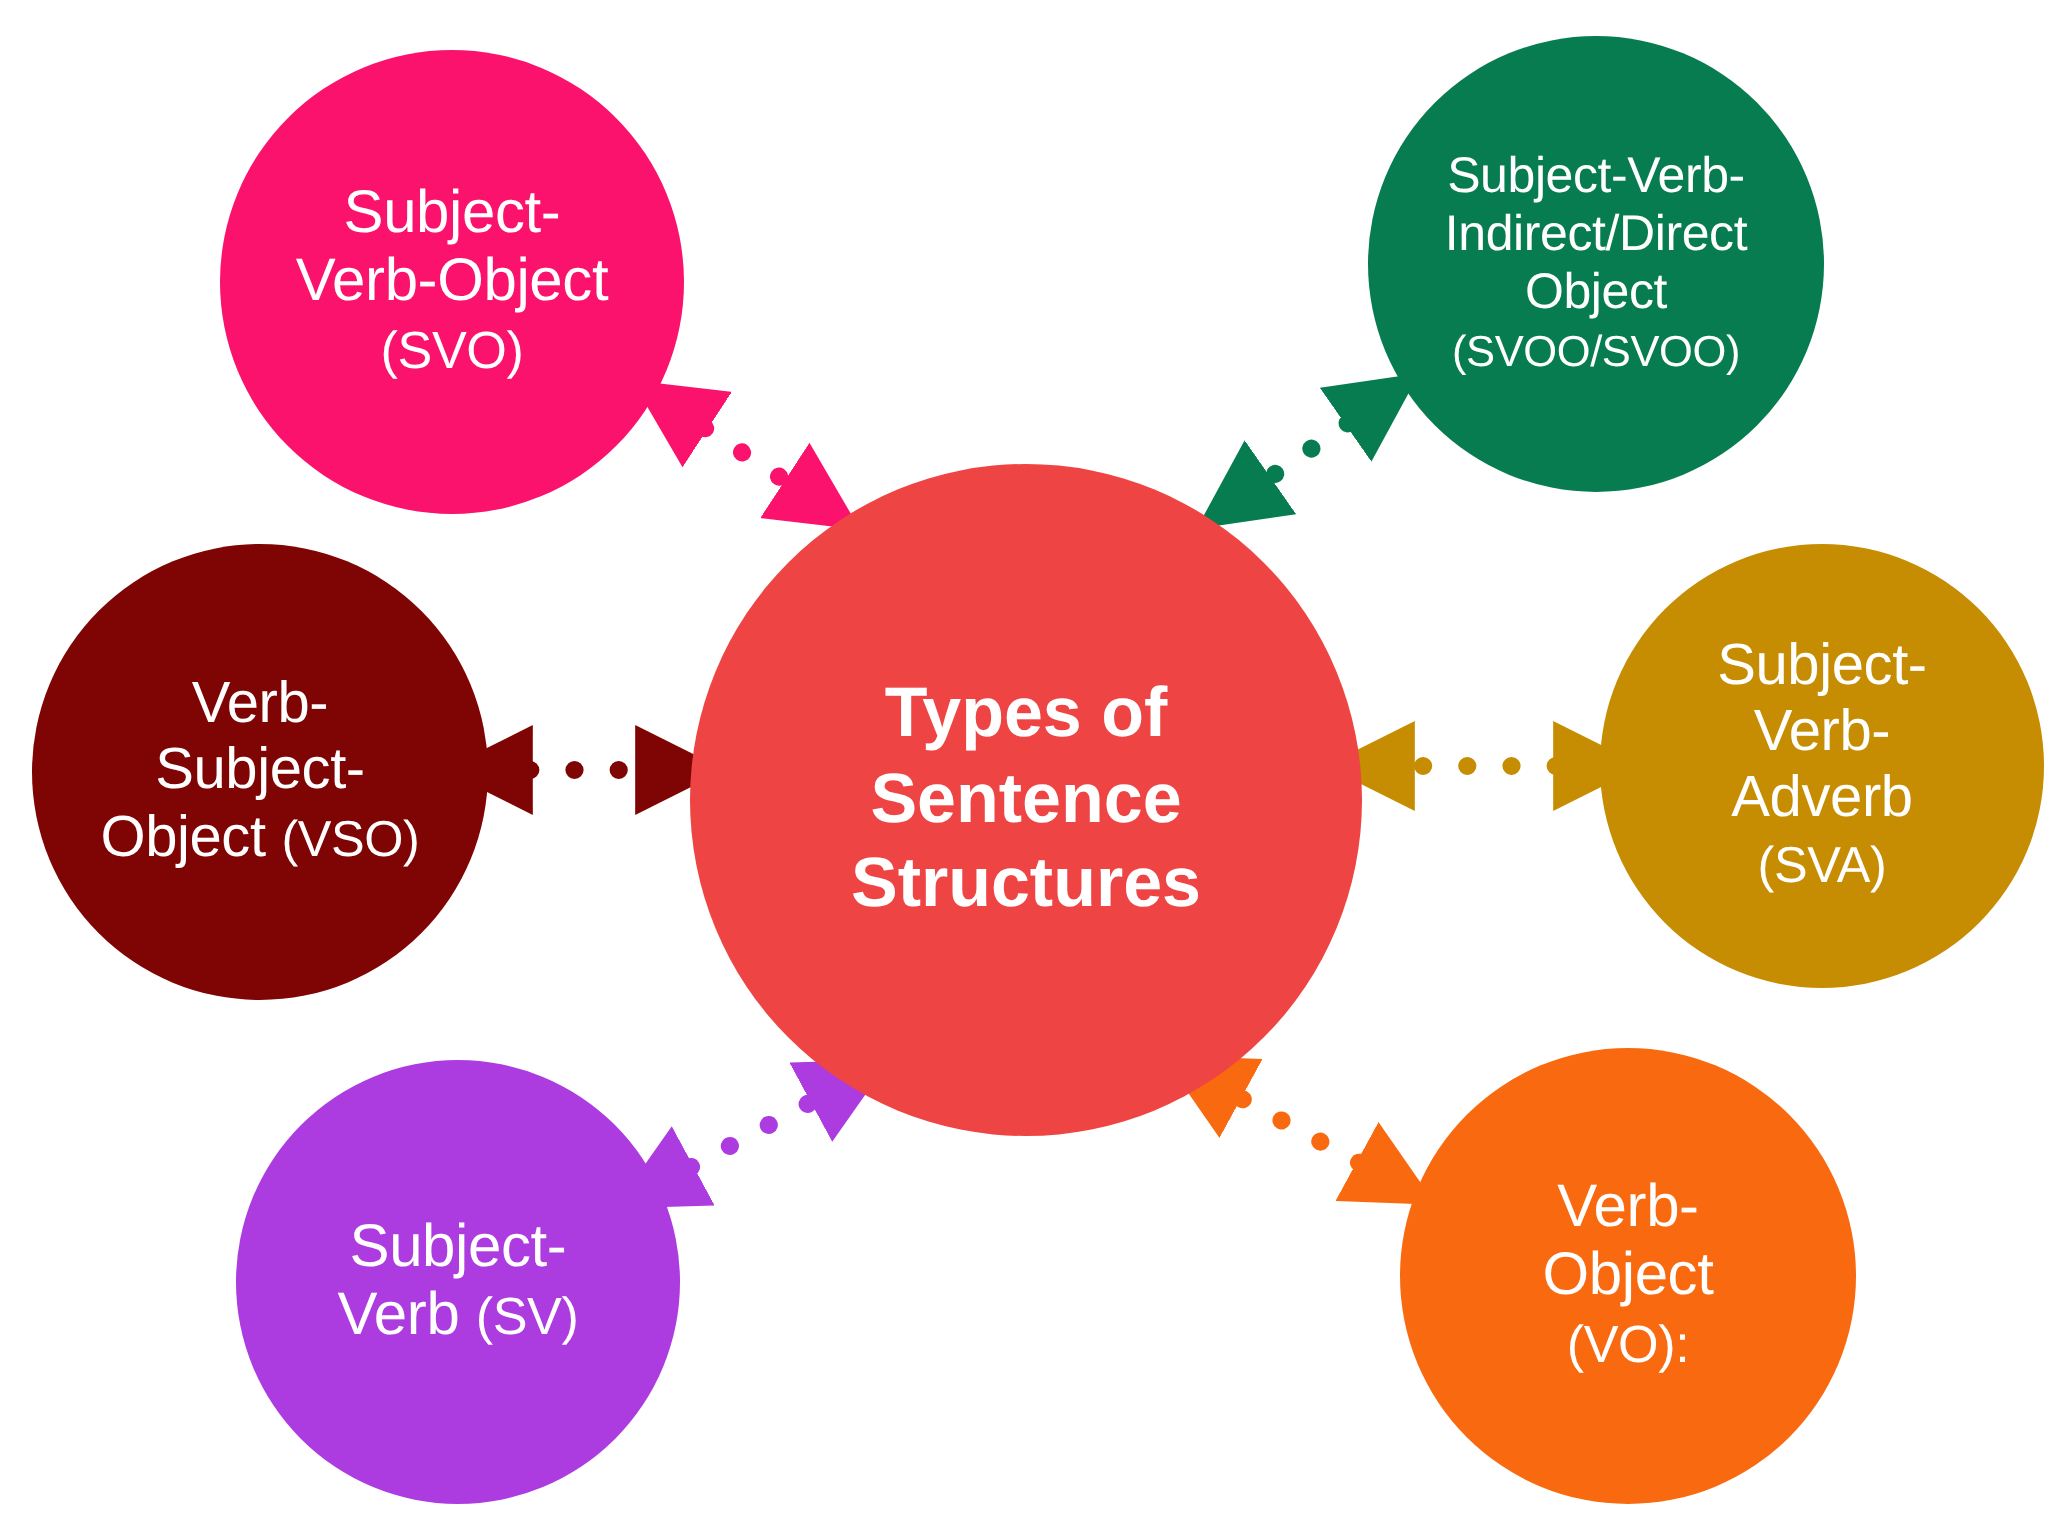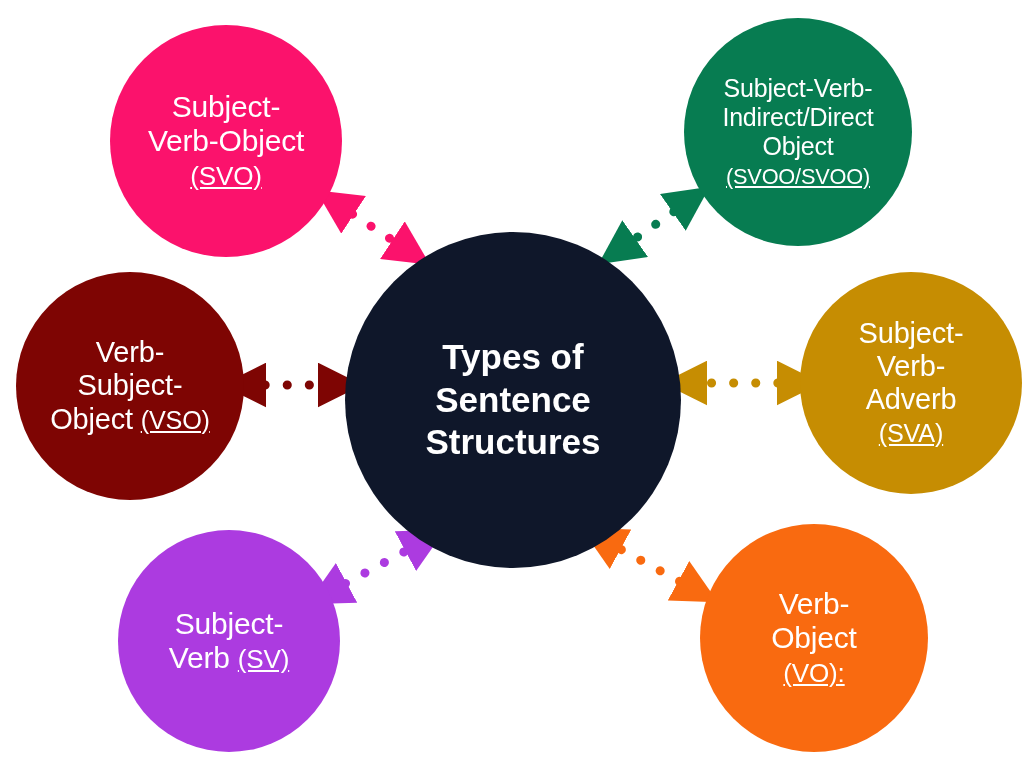--- a/index.html
+++ b/index.html
@@ -44,21 +44,21 @@
     white-space: pre-line;
     line-height: 1.14;
     letter-spacing: -0.2px;
   }
   
   #node-center {
     left: 345px;
     top: 232px;
     width: 336px;
     height: 336px;
-    background: #0f172a;
+    background: #ef4444;
   }
   #node-center .node-label {
     font-size: 35px;
     font-weight: bold;
     line-height: 1.22;
     letter-spacing: 0px;
   }
   
   #node-svo {
     left: 110px;
@@ -108,21 +108,21 @@
   #node-vo {
     left: 700px;
     top: 524px;
     width: 228px;
     height: 228px;
     background: #f96a10;
   }
   #node-vo .node-label { font-size: 30px; }
 
   
-  .acr { font-size: 0.87em; text-decoration: underline; }
+  .acr { font-size: 0.87em; }
 </style>
 </head>
 <body>
 
 <div id="diagram">
 
   <svg id="connector-layer" viewBox="0 0 1024 768" width="1024" height="768" xmlns="http://www.w3.org/2000/svg">
     <defs>
       <marker id="ah-svo" markerWidth="5" markerHeight="5" refX="2.6" refY="2.5" orient="auto">
           <path d="M0,0 L5,2.5 L0,5 z" fill="#fb126c"></path>

